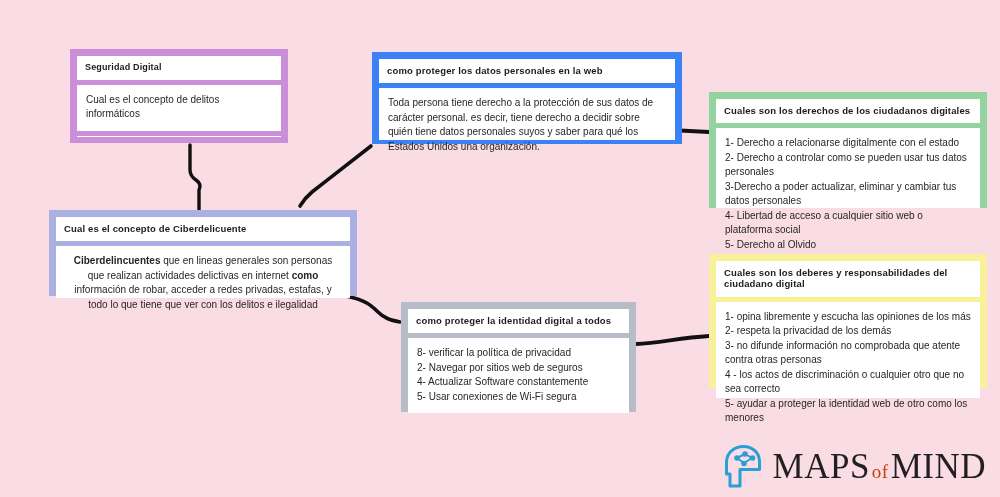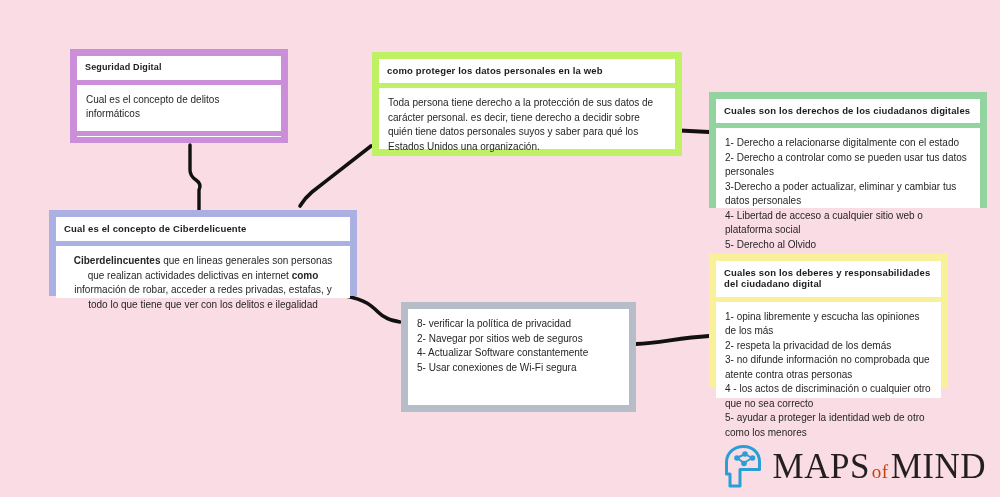--- a/index.html
+++ b/index.html
@@ -55,39 +55,39 @@
   
   #card-seguridad {
     left: 70px; top: 49px; width: 218px; height: 94px;
     background: #cb8fd9;
     justify-content: center;
   }
   #card-seguridad .title-panel { font-size: 9px; }
   #card-seguridad .body-panel { height: 50px; }
 
   #card-datos {
-    left: 372px; top: 52px; width: 310px; height: 104px;
-    background: #bef264;
+    left: 372px; top: 52px; width: 310px; height: 92px;
+    background: #3b82f6;
   }
   #card-datos .body-panel { height: 52px; }
 
   #card-derechos {
     left: 709px; top: 92px; width: 278px; height: 116px;
     background: #92d3a0;
   }
   #card-derechos .body-panel { height: 80px; }
 
   #card-ciber {
     left: 49px; top: 210px; width: 308px; height: 86px;
     background: #aab1e2;
   }
   #card-ciber .body-panel { height: 52px; text-align: center; }
 
   #card-deberes {
-    left: 709px; top: 254px; width: 239px; height: 134px;
+    left: 709px; top: 254px; width: 278px; height: 134px;
     background: #f8f19a;
   }
   #card-deberes .body-panel { height: 96px; }
 
   #card-identidad {
     left: 401px; top: 302px; width: 235px; height: 110px;
     background: #b6bdc9;
   }
   #card-identidad .body-panel { height: 76px; }
 
@@ -175,20 +175,21 @@
     <div class="panel body-panel">
       <span class="list-item">1- opina libremente y escucha las opiniones de los más</span>
       <span class="list-item">2- respeta la privacidad de los demás</span>
       <span class="list-item">3- no difunde información no comprobada que atente contra otras personas</span>
       <span class="list-item">4 - los actos de discriminación o cualquier otro que no sea correcto</span>
       <span class="list-item">5- ayudar a proteger la identidad web de otro como los menores</span>
     </div>
   </div>
 
   <div class="card" id="card-identidad">
+    <div class="panel title-panel">como proteger la identidad digital a todos</div>
     <div class="panel body-panel">
       <span class="list-item">8- verificar la política de privacidad</span>
       <span class="list-item">2- Navegar por sitios web de seguros</span>
       <span class="list-item">4- Actualizar Software constantemente</span>
       <span class="list-item">5- Usar conexiones de Wi-Fi segura</span>
     </div>
   </div>
 
   <div id="logo">
     <svg width="40" height="45" viewBox="0 0 40 45">

